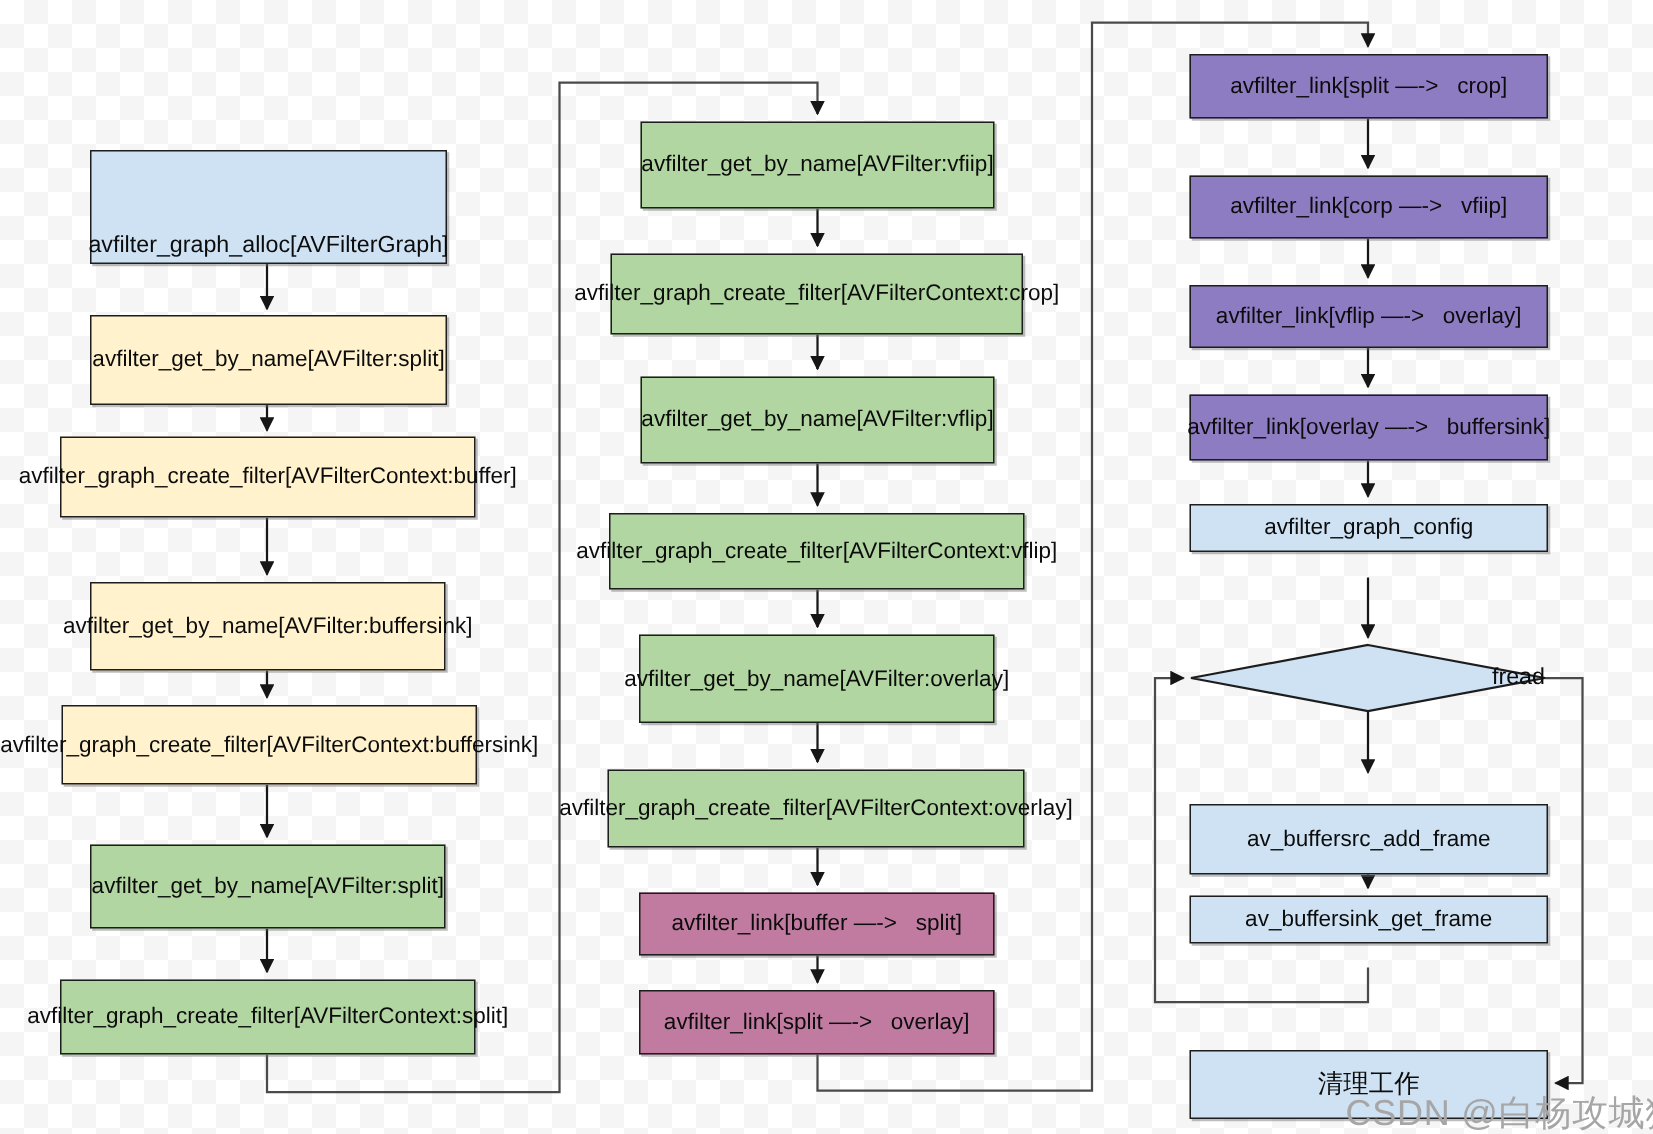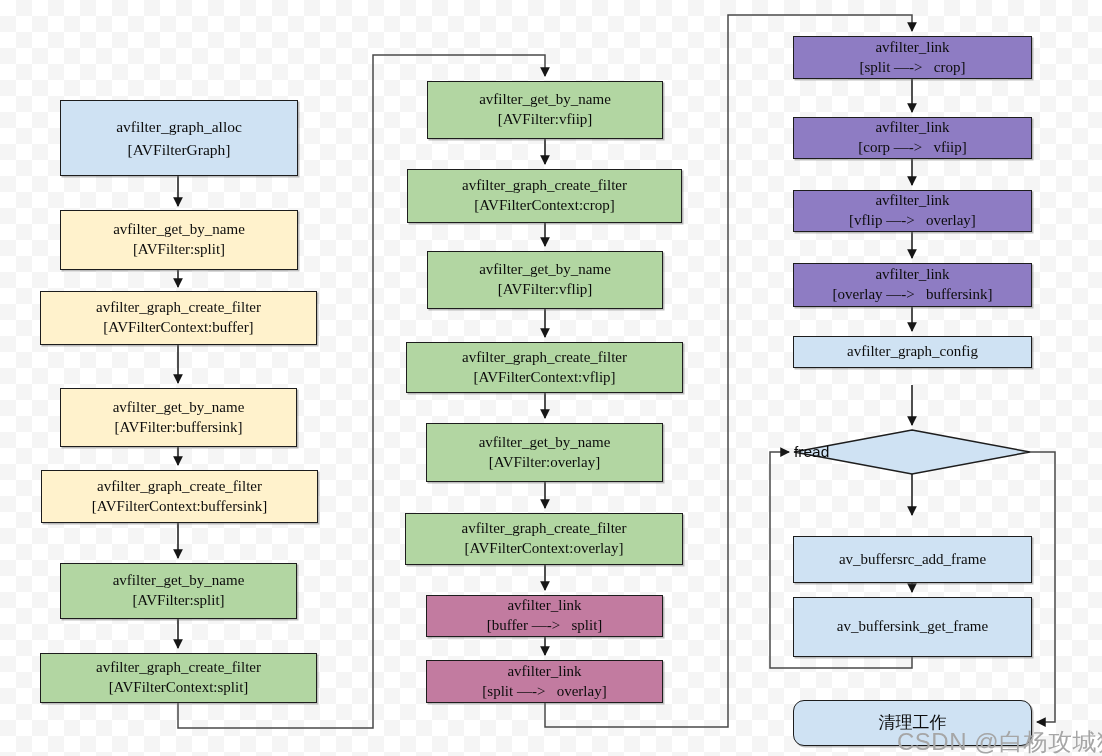--- a/index.html
+++ b/index.html
@@ -4,29 +4,29 @@
 <style>
   html,body{margin:0;padding:0;}
   .canvas{
     position:relative;width:1102px;height:756px;overflow:hidden;
     background:conic-gradient(#f5f5f5 0 25%, #ffffff 0 50%, #f5f5f5 0 75%, #ffffff 0) 0 0/32px 32px;
     font-family:"Liberation Sans",sans-serif;
   }
   .wires{position:absolute;left:0;top:0;z-index:1;}
   .box{
     position:absolute;box-sizing:border-box;z-index:2;
-    display:flex;flex-direction:column;justify-content:center;align-items:center;
+    display:flex;flex-direction:row;justify-content:center;align-items:center;
     border:1px solid #1d1d1d;
     box-shadow:1.5px 1.5px 0 rgba(110,110,110,.45);
-    font-size:15px;line-height:1.32;color:#0c0c0c;text-align:center;white-space:pre;font-family:Liberation Serif, serif;
+    font-size:15px;line-height:1.32;color:#0c0c0c;text-align:center;white-space:pre;
   }
-  .box.big{font-size:15.5px;line-height:1.5;}
-  .box.cjk{font-size:17px;border-radius:11px;}
+  .box.big{font-size:15.5px;line-height:1.5;align-items:flex-end;}
+  .box.cjk{font-size:17px;}
   .dlabel{
-    position:absolute;z-index:2;display:flex;justify-content:flex-start;align-items:center;
+    position:absolute;z-index:2;display:flex;justify-content:flex-end;align-items:center;
     font-size:15.5px;color:#0c0c0c;
   }
   .watermark{
     position:absolute;z-index:3;font-size:24px;letter-spacing:.5px;white-space:pre;
   }
 </style>
 </head>
 <body>
 
 <div class="canvas">
@@ -155,21 +155,21 @@
     <span>avfilter_graph_config</span>
   </div>
 
   <div class="dlabel" style="left:794px;top:430px;width:236px;height:44px">
     <span>fread</span>
   </div>
 
   <div class="box" style="left: 793px; top: 520px; width: 239px; height: 47px; background-color: rgb(207, 226, 243); margin-top: 16px;">
     <span>av_buffersrc_add_frame</span>
   </div>
-  <div class="box" style="left: 793px; top: 597px; width: 239px; height: 60px; background-color: rgb(207, 226, 243);">
+  <div class="box" style="left: 793px; top: 597px; width: 239px; height: 32px; background-color: rgb(207, 226, 243);">
     <span>av_buffersink_get_frame</span>
   </div>
   <div class="box cjk" style="left: 793px; top: 700px; width: 239px; height: 46px; background-color: rgb(207, 226, 243);">
     <span>清理工作</span>
   </div>
 
   <div class="watermark" style="left: 897px; top: 726px; color: rgb(166, 166, 166);">CSDN @白杨攻城狮</div>
 
 </div>
 

